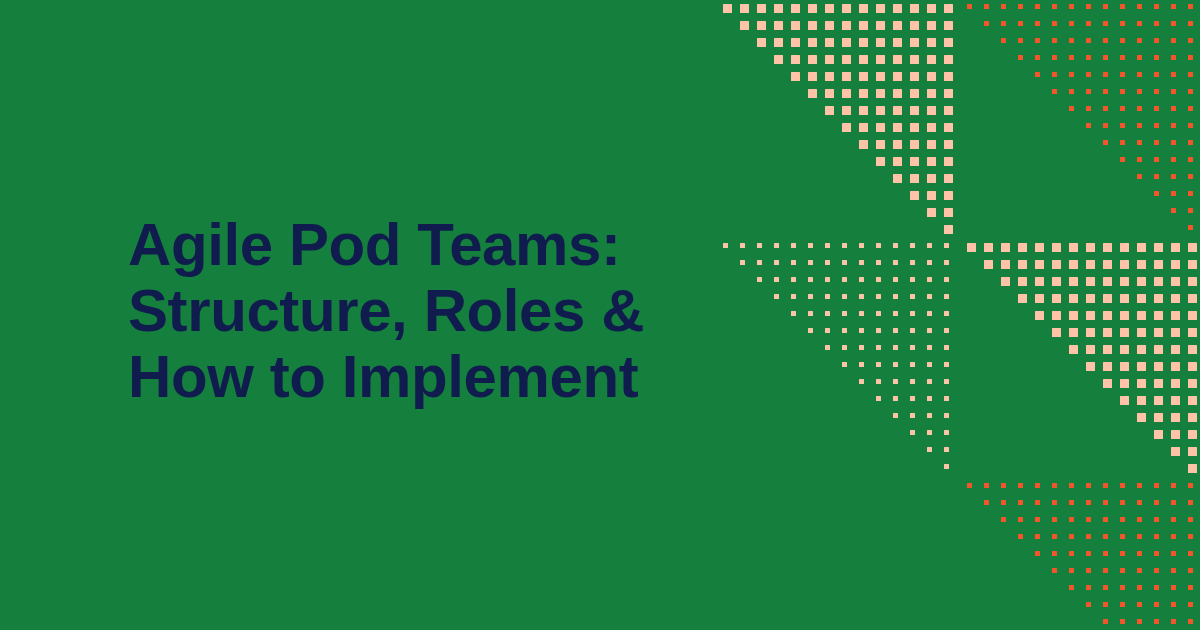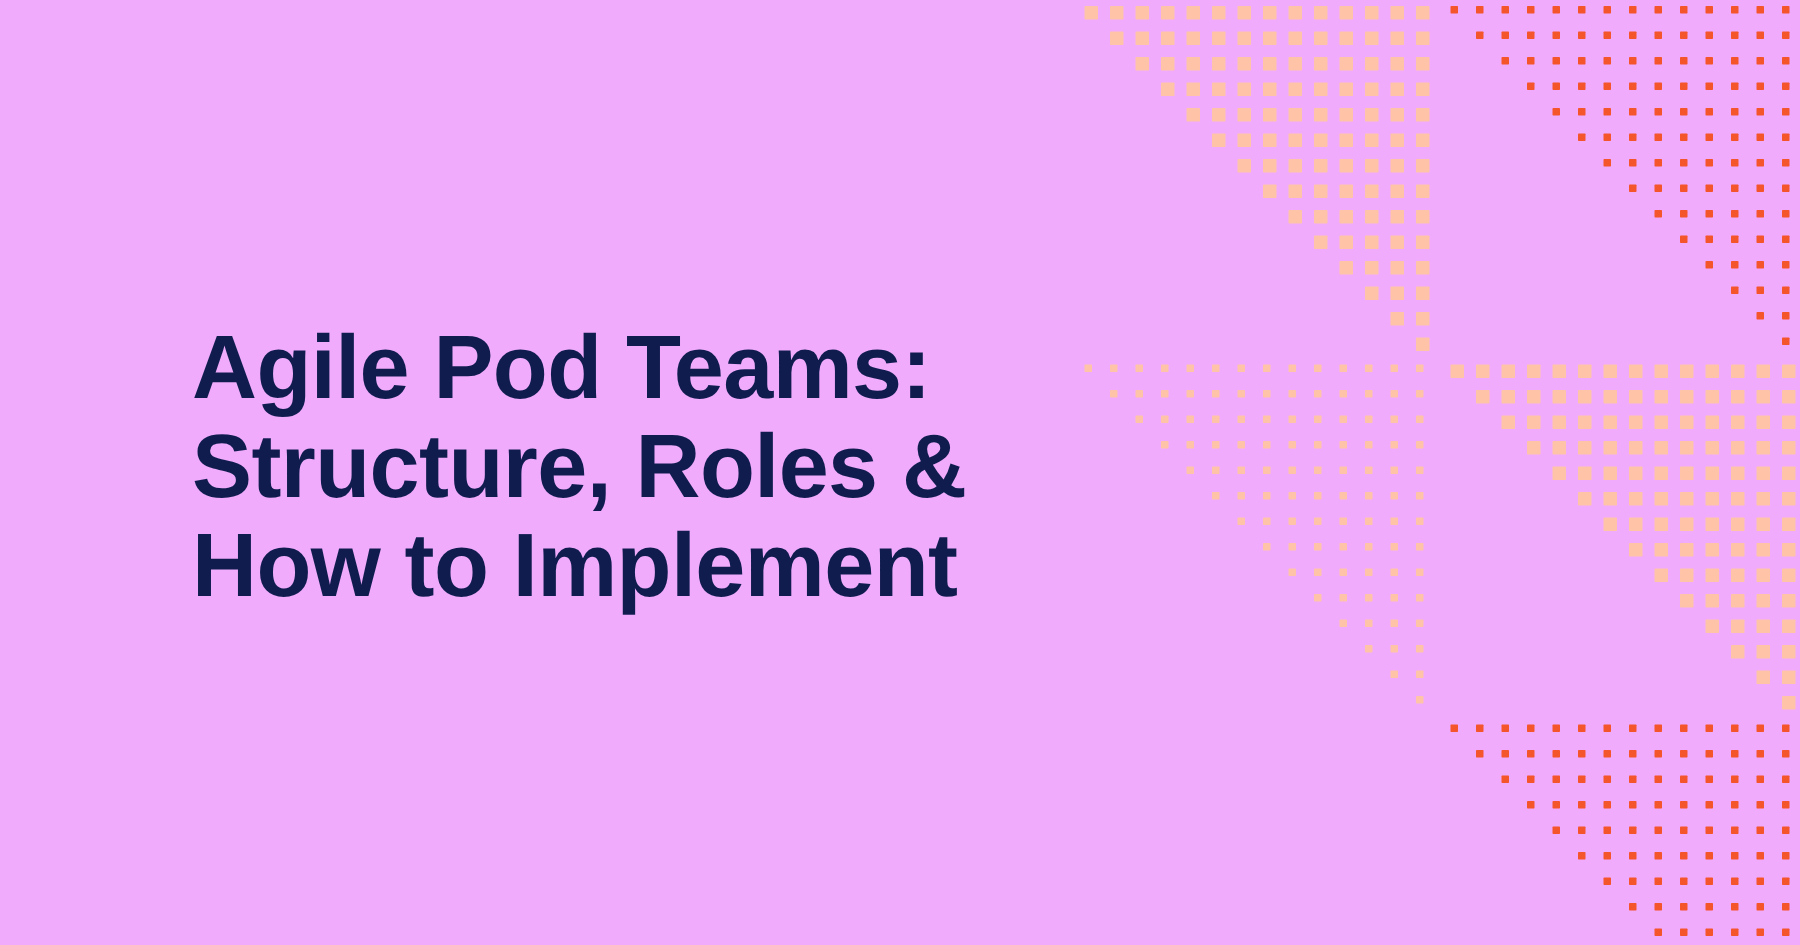--- a/index.html
+++ b/index.html
@@ -10,21 +10,21 @@
   body {
     width: 1200px;
     height: 630px;
     overflow: hidden;
     font-family: "Liberation Sans", sans-serif;
   }
   #og-card {
     position: relative;
     width: 1200px;
     height: 630px;
-    background: #f0abfc;
+    background: #15803d;
     overflow: hidden;
   }
 
   
   #dot-pattern {
     position: absolute;
     top: 0;
     left: 0;
     width: 1200px;
     height: 630px;

